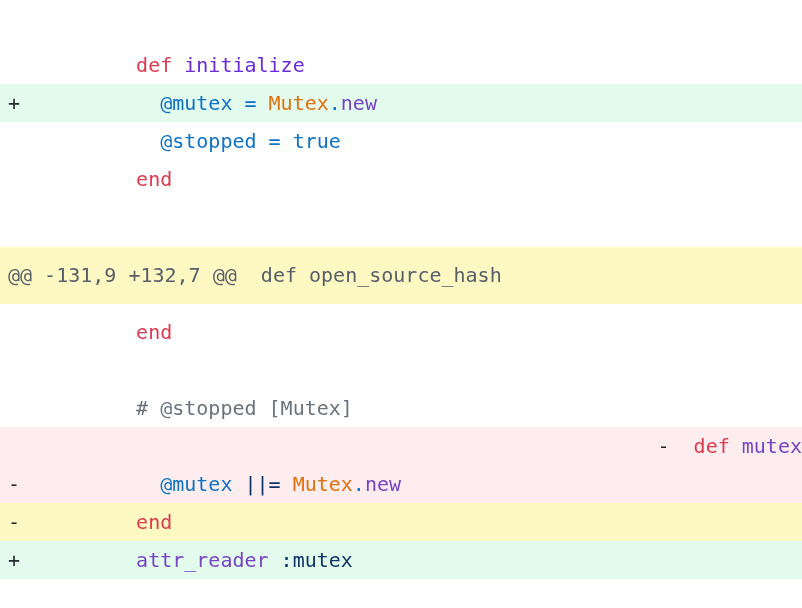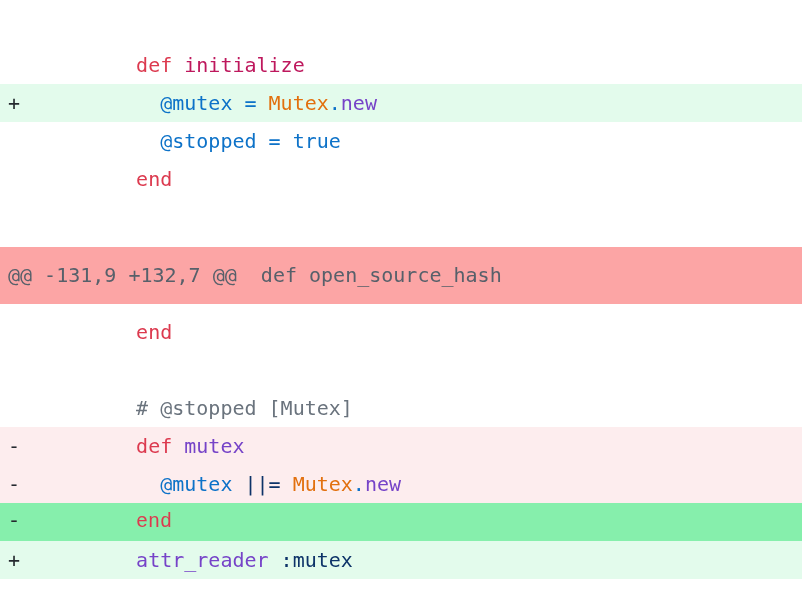--- a/index.html
+++ b/index.html
@@ -38,26 +38,26 @@
   }
   .code, .tok {
     white-space: pre;
   }
 </style>
 </head>
 <body>
 
 <div class="diff" id="diff">
     <div class="row blank"></div>
-    <div class="row context"><span class="marker" style="color: rgb(36, 41, 46);"> </span><span class="code"><span class="tok" style="color: rgb(36, 41, 46);">  </span><span class="tok" style="color: rgb(220, 58, 79);">def</span><span class="tok" style="color: rgb(36, 41, 46);"> </span><span class="tok" style="color: #be185d;">initialize</span></span></div>
+    <div class="row context"><span class="marker" style="color: rgb(36, 41, 46);"> </span><span class="code"><span class="tok" style="color: rgb(36, 41, 46);">  </span><span class="tok" style="color: rgb(220, 58, 79);">def</span><span class="tok" style="color: rgb(36, 41, 46);"> </span><span class="tok" style="color: #6d28d9;">initialize</span></span></div>
     <div class="row add" style="background: rgb(227, 251, 236);"><span class="marker" style="color: rgb(36, 41, 46);">+</span><span class="code"><span class="tok" style="color: rgb(36, 41, 46);">    </span><span class="tok" style="color: rgb(13, 114, 200);">@mutex</span><span class="tok" style="color: rgb(36, 41, 46);"> </span><span class="tok" style="color: rgb(13, 114, 200);">=</span><span class="tok" style="color: rgb(36, 41, 46);"> </span><span class="tok" style="color: rgb(226, 112, 14);">Mutex</span><span class="tok" style="color: rgb(13, 114, 200);">.</span><span class="tok" style="color: rgb(118, 67, 200);">new</span></span></div>
     <div class="row context"><span class="marker" style="color: rgb(36, 41, 46);"> </span><span class="code"><span class="tok" style="color: rgb(36, 41, 46);">    </span><span class="tok" style="color: rgb(13, 114, 200);">@stopped</span><span class="tok" style="color: rgb(36, 41, 46);"> </span><span class="tok" style="color: rgb(13, 114, 200);">=</span><span class="tok" style="color: rgb(36, 41, 46);"> </span><span class="tok" style="color: rgb(13, 114, 200);">true</span></span></div>
     <div class="row context"><span class="marker" style="color: rgb(36, 41, 46);"> </span><span class="code"><span class="tok" style="color: rgb(36, 41, 46);">  </span><span class="tok" style="color: rgb(220, 58, 79);">end</span></span></div>
     <div class="row blank"></div>
-    <div class="row hunk" style="background: #fca5a5; color: rgb(87, 96, 106); margin-top: 11px;"><span>@@ -131,9 +132,7 @@  def open_source_hash</span></div>
+    <div class="row hunk" style="background: #fef9c3; color: rgb(87, 96, 106); margin-top: 11px;"><span>@@ -131,9 +132,7 @@  def open_source_hash</span></div>
     <div class="row context"><span class="marker" style="color: rgb(36, 41, 46);"> </span><span class="code"><span class="tok" style="color: rgb(36, 41, 46);">  </span><span class="tok" style="color: rgb(220, 58, 79);">end</span></span></div>
     <div class="row blank"></div>
     <div class="row context"><span class="marker" style="color: rgb(36, 41, 46);"> </span><span class="code"><span class="tok" style="color: rgb(36, 41, 46);">  </span><span class="tok" style="color: rgb(106, 115, 125);"># @stopped [Mutex]</span></span></div>
-    <div class="row del" style="background: rgb(253, 237, 238);"><span class="marker" style="color: rgb(36, 41, 46);">-</span><span class="code"><span class="tok" style="color: rgb(36, 41, 46);">  </span><span class="tok" style="color: rgb(220, 58, 79);">def</span><span class="tok" style="color: rgb(36, 41, 46);"> </span><span class="tok" style="color: rgb(118, 67, 200);">mutex</span></span></div>
+    <div class="row del" style="background: rgb(253, 237, 238); text-align: right;"><span class="marker" style="color: rgb(36, 41, 46);">-</span><span class="code"><span class="tok" style="color: rgb(36, 41, 46);">  </span><span class="tok" style="color: rgb(220, 58, 79);">def</span><span class="tok" style="color: rgb(36, 41, 46);"> </span><span class="tok" style="color: rgb(118, 67, 200);">mutex</span></span></div>
     <div class="row del" style="background: rgb(253, 237, 238);"><span class="marker" style="color: rgb(36, 41, 46);">-</span><span class="code"><span class="tok" style="color: rgb(36, 41, 46);">    </span><span class="tok" style="color: rgb(13, 114, 200);">@mutex</span><span class="tok" style="color: rgb(36, 41, 46);"> </span><span class="tok" style="color: rgb(13, 51, 104);">||=</span><span class="tok" style="color: rgb(36, 41, 46);"> </span><span class="tok" style="color: rgb(226, 112, 14);">Mutex</span><span class="tok" style="color: rgb(13, 114, 200);">.</span><span class="tok" style="color: rgb(118, 67, 200);">new</span></span></div>
-    <div class="row del" style="background: #86efac; font-family: Liberation Mono, monospace;"><span class="marker" style="color: rgb(36, 41, 46);">-</span><span class="code"><span class="tok" style="color: rgb(36, 41, 46);">  </span><span class="tok" style="color: rgb(220, 58, 79);">end</span></span></div>
+    <div class="row del" style="background: #fef9c3;"><span class="marker" style="color: rgb(36, 41, 46);">-</span><span class="code"><span class="tok" style="color: rgb(36, 41, 46);">  </span><span class="tok" style="color: rgb(220, 58, 79);">end</span></span></div>
     <div class="row add" style="background: rgb(227, 251, 236);"><span class="marker" style="color: rgb(36, 41, 46);">+</span><span class="code"><span class="tok" style="color: rgb(36, 41, 46);">  </span><span class="tok" style="color: rgb(118, 67, 200);">attr_reader</span><span class="tok" style="color: rgb(36, 41, 46);"> </span><span class="tok" style="color: rgb(13, 51, 104);">:mutex</span></span></div>
   </div>
 
 </body></html>

